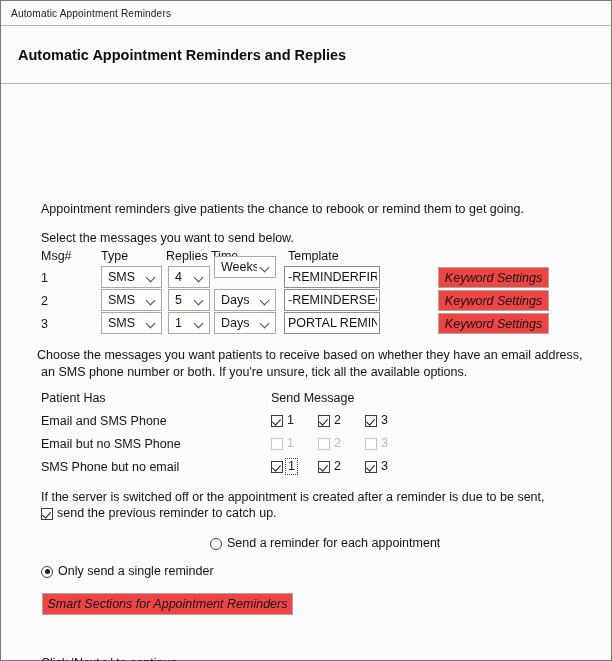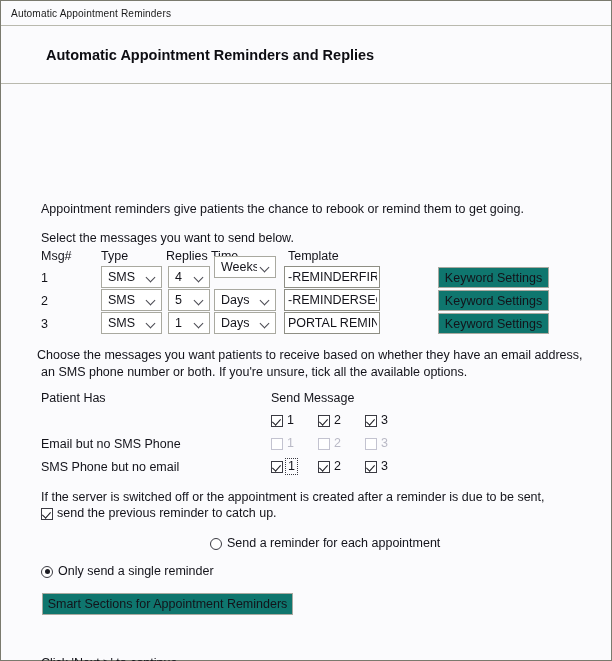--- a/index.html
+++ b/index.html
@@ -57,21 +57,20 @@
     background: #fbfbfd;
     display: flex;
     align-items: center;
     padding-left: 17px;
   }
   #header .header-text {
     font-size: 14.5px;
     font-weight: bold;
     color: #0d0d12;
     white-space: nowrap;
-    margin-left: 28px;
   }
 
   
   #body {
     position: relative;
     flex: 1;
     background: #fbfbfd;
     font-size: 12.5px;
     color: #13131a;
   }
@@ -135,29 +134,30 @@
     overflow: hidden;
   }
   .textfield span {
     white-space: nowrap;
     overflow: hidden;
   }
 
   .btn {
     box-sizing: border-box;
     border: 1px solid #a9a9a0;
-    background: #0f766e;
+    background: #ef4444;
     color: #13131a;
     font-family: "Liberation Sans", sans-serif;
     font-size: 12.5px;
     display: flex;
     align-items: center;
     justify-content: center;
     white-space: nowrap;
     padding: 0;
+    font-style: italic;
   }
 
   
   .cbwrap {
     display: flex;
     align-items: center;
     gap: 4px;
   }
   .cbox {
     box-sizing: border-box;
@@ -301,20 +301,21 @@
       <span>PORTAL REMINDER</span>
     </div>
     <div class="btn abs" style="left:437px; top:229px; width:111px; height:21px;">Keyword Settings</div>
 
     <p class="para abs nowrap" style="left:36px; top:263px;">Choose the messages you want patients to receive based on whether they have an email address,</p>
     <p class="para abs nowrap" style="left:40px; top:280px;">an SMS phone number or both. If you're unsure, tick all the available options.</p>
 
     <span class="colhead abs" style="left:40px; top:307px;">Patient Has</span>
     <span class="colhead abs" style="left:270px; top:307px;">Send Message</span>
 
+    <span class="rowlabel abs" style="left:40px; top:330px;">Email and SMS Phone</span>
     <div class="cbwrap abs" style="left:270px; top:330px;">
       <span class="cbox checked"></span>
       <span class="cblabel">1</span>
     </div>
     <div class="cbwrap abs" style="left:317px; top:330px;">
       <span class="cbox checked"></span>
       <span class="cblabel">2</span>
     </div>
     <div class="cbwrap abs" style="left:364px; top:330px;">
       <span class="cbox checked"></span>

